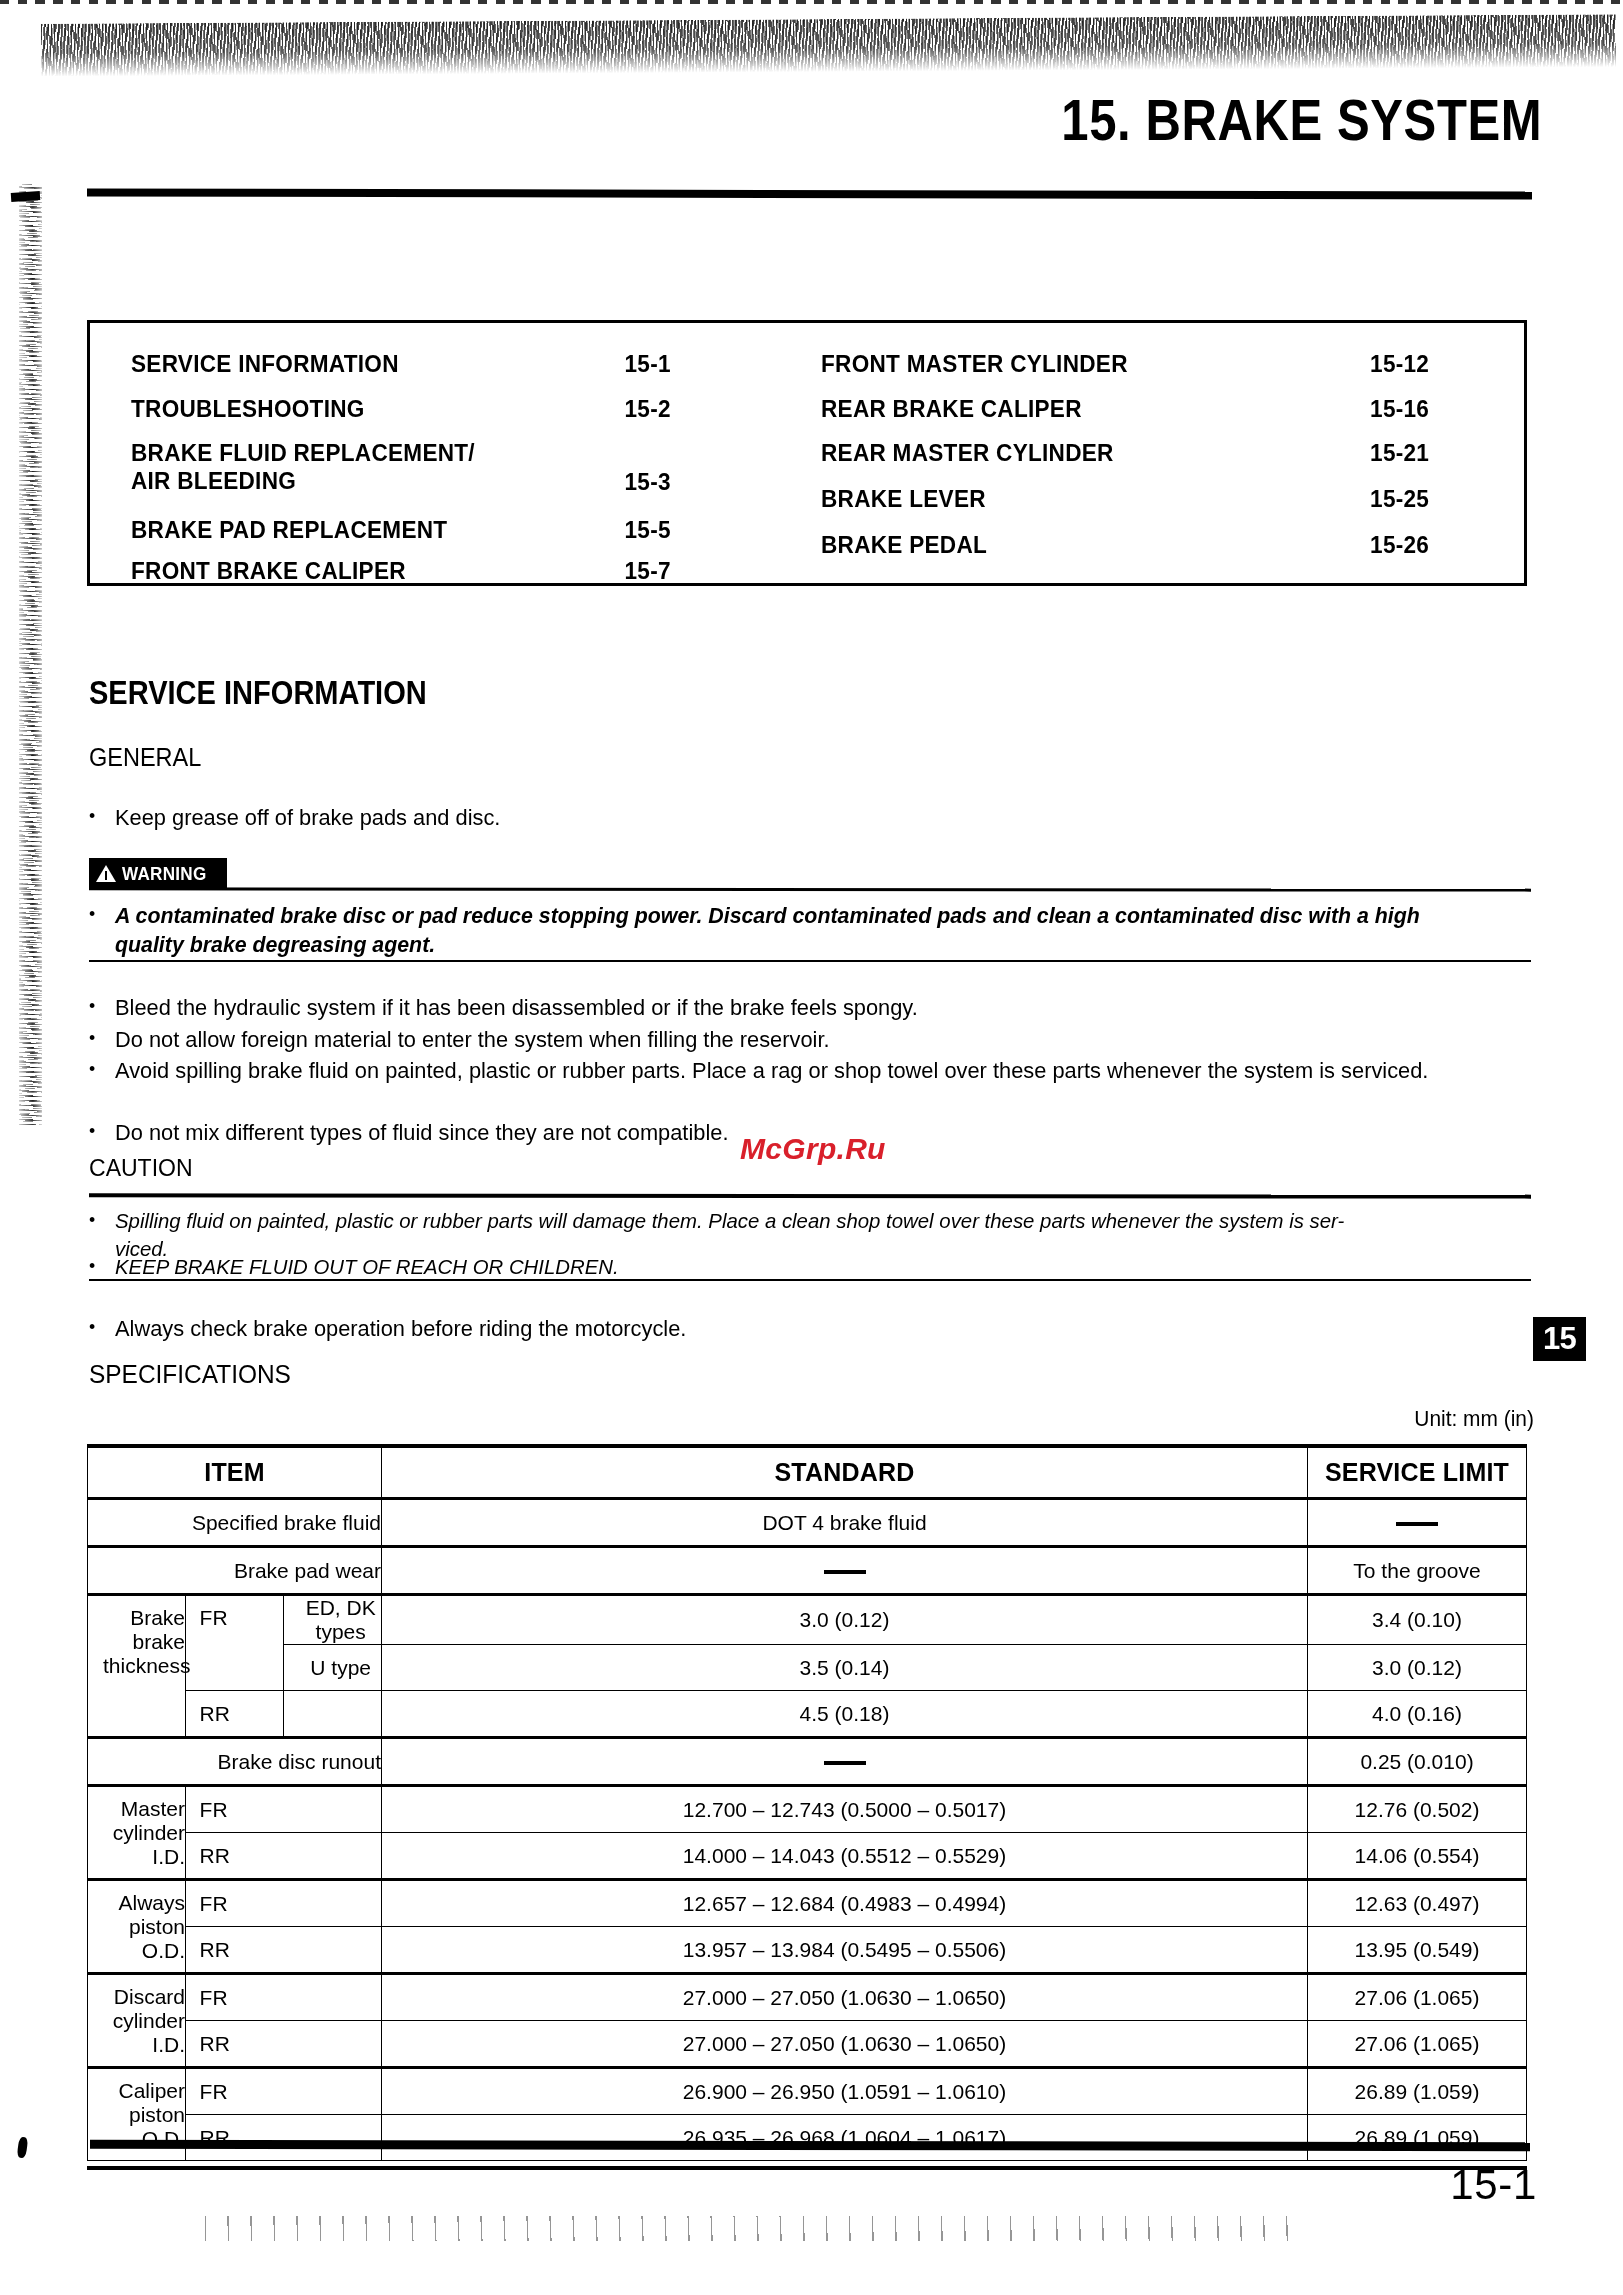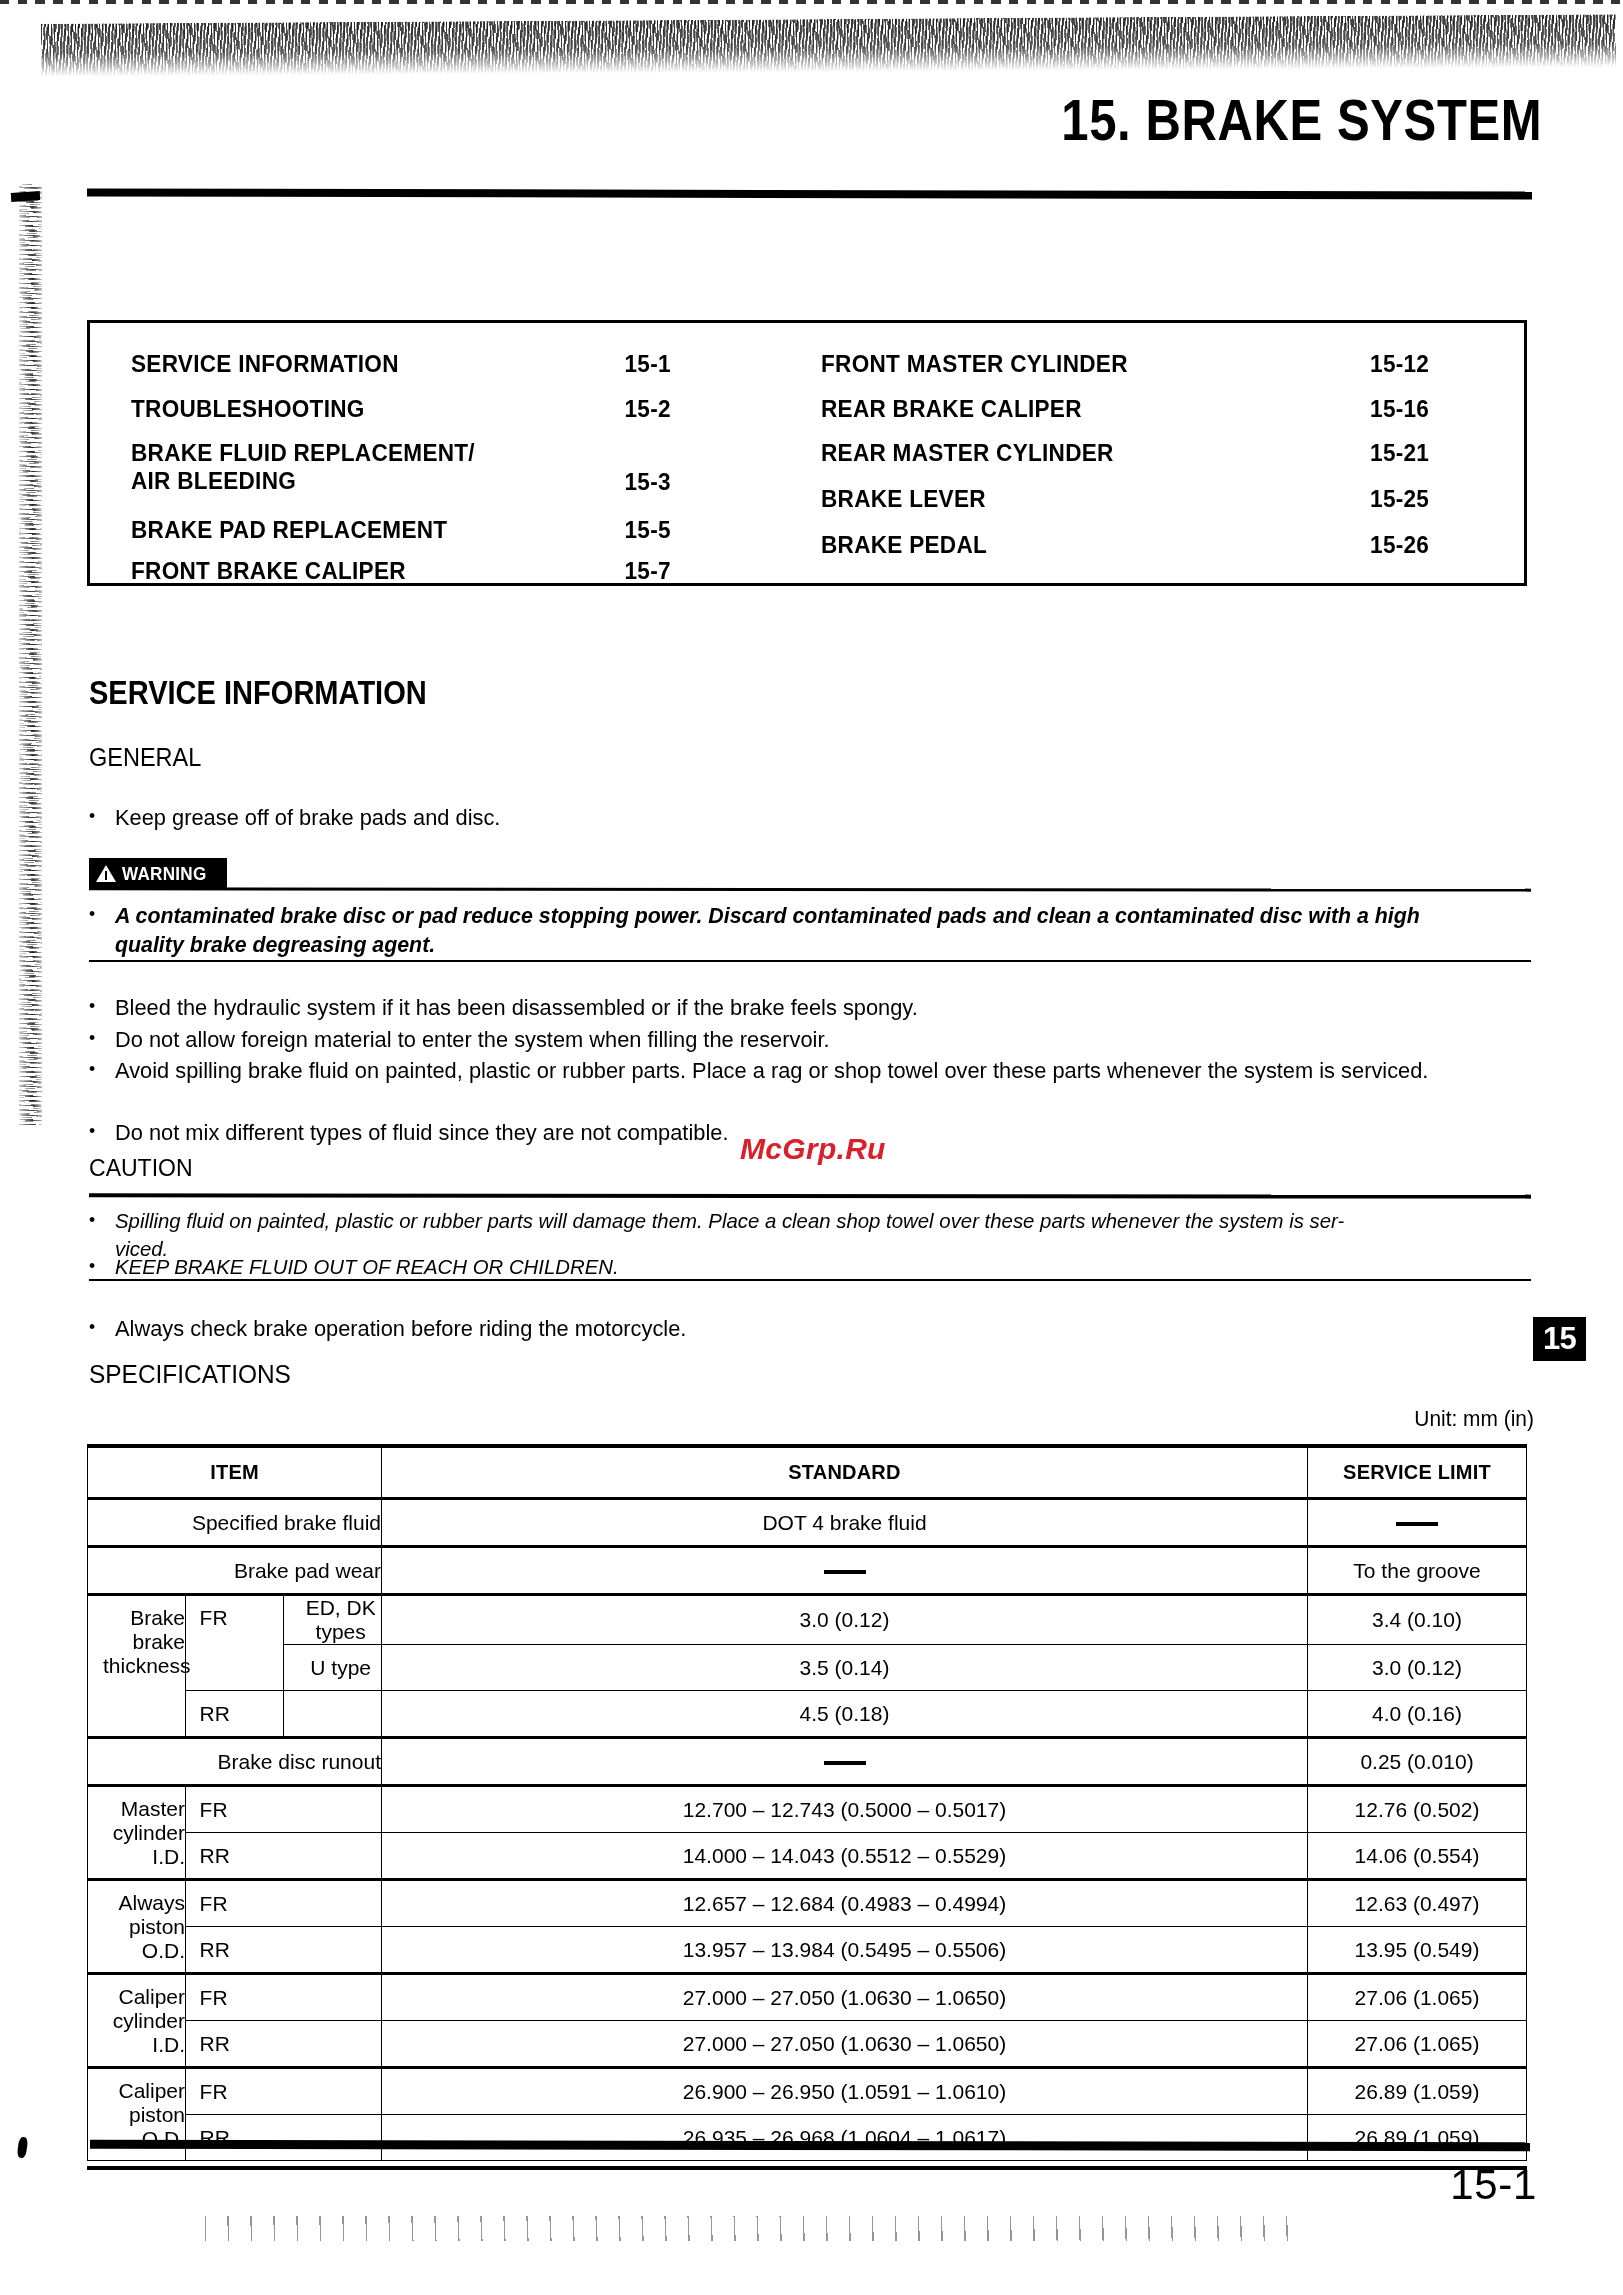--- a/index.html
+++ b/index.html
@@ -219,21 +219,21 @@
   #spec-table td, #spec-table th {
     border: 1.4px solid #000;
     padding: 0;
     height: 45px;
     font-weight: normal;
     vertical-align: middle;
   }
   #spec-table thead th {
     border-top: 4.1px solid #000;
     border-bottom: 3.4px solid #000;
-    font-size: 20px; font-weight: bold;
+    font-size: 25px; font-weight: bold;
     height: 49px;
     letter-spacing: 0.2px;
   }
   .c-item   { width: 293px; padding-left: 15px !important; text-align: right; }
   .c-fr     { width: 109px; padding-left: 13.6px !important; text-align: left;
               border-left: 1.4px dashed #000 !important; }
   .c-sub    { width: 245px; padding-left: 16.4px !important; text-align: center;
               border-left: 1.4px dashed #000 !important; }
   .c-std    { text-align: center; border-left: 1.4px dashed #000 !important; }
   .c-lim    { width: 218px; text-align: center; border-left: 1.4px dashed #000 !important; }
@@ -451,21 +451,21 @@
       <td class="c-std thick-top">12.657 – 12.684 (0.4983 – 0.4994)</td>
       <td class="c-lim thick-top">12.63 (0.497)</td>
     </tr>
     <tr>
       <td colspan="2" class="c-fr">RR</td>
       <td class="c-std">13.957 – 13.984 (0.5495 – 0.5506)</td>
       <td class="c-lim">13.95 (0.549)</td>
     </tr>
 
     <tr>
-      <td rowspan="2" class="c-item thick-top" style="vertical-align:top;padding-top:9.5px !important;">Caliper cylinder I.D.</td>
+      <td rowspan="2" class="c-item thick-top" style="vertical-align:top;padding-top:9.5px !important;">Discard cylinder I.D.</td>
       <td colspan="2" class="c-fr thick-top">FR</td>
       <td class="c-std thick-top">27.000 – 27.050 (1.0630 – 1.0650)</td>
       <td class="c-lim thick-top">27.06 (1.065)</td>
     </tr>
     <tr>
       <td colspan="2" class="c-fr">RR</td>
       <td class="c-std">27.000 – 27.050 (1.0630 – 1.0650)</td>
       <td class="c-lim">27.06 (1.065)</td>
     </tr>
 

